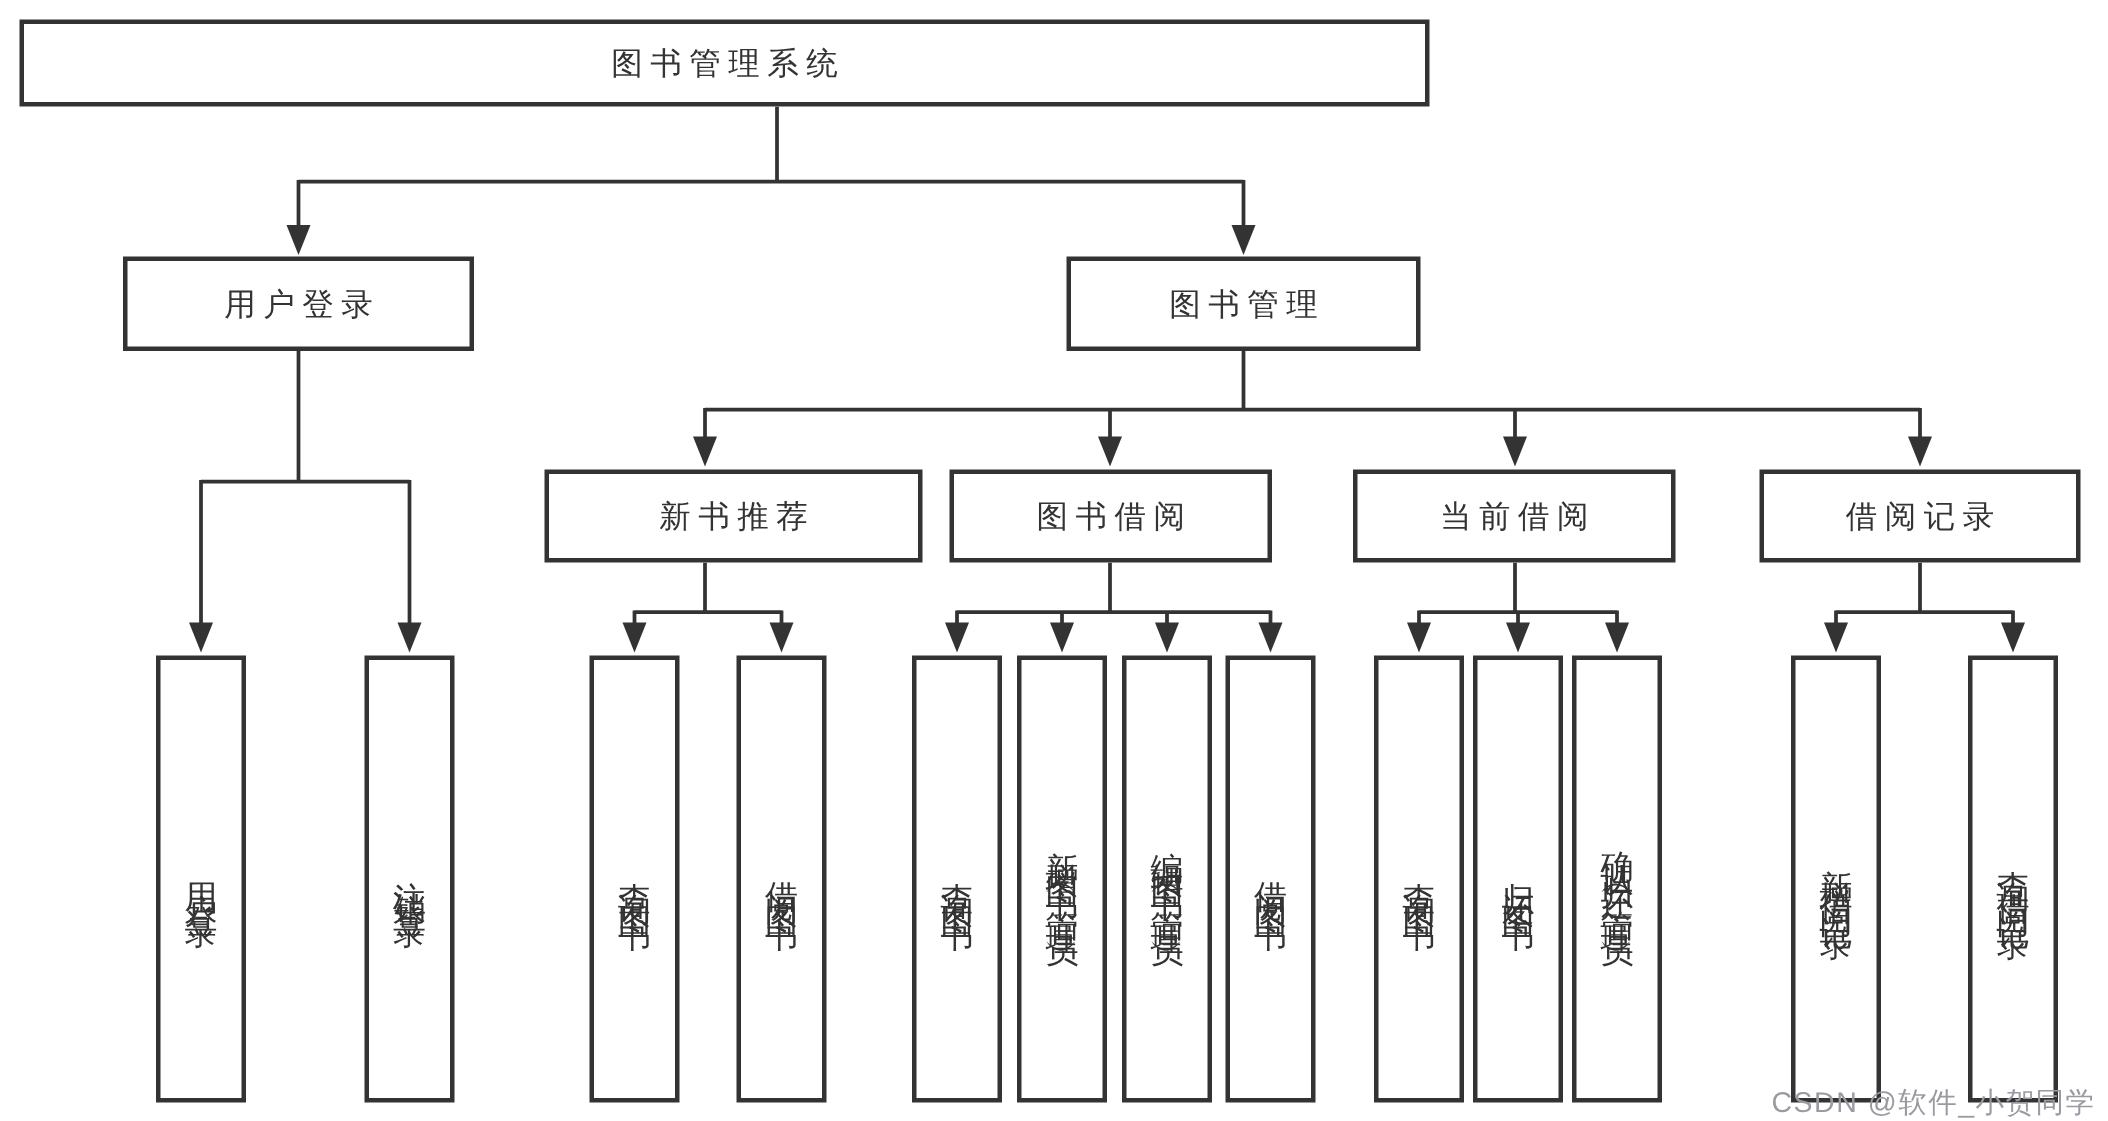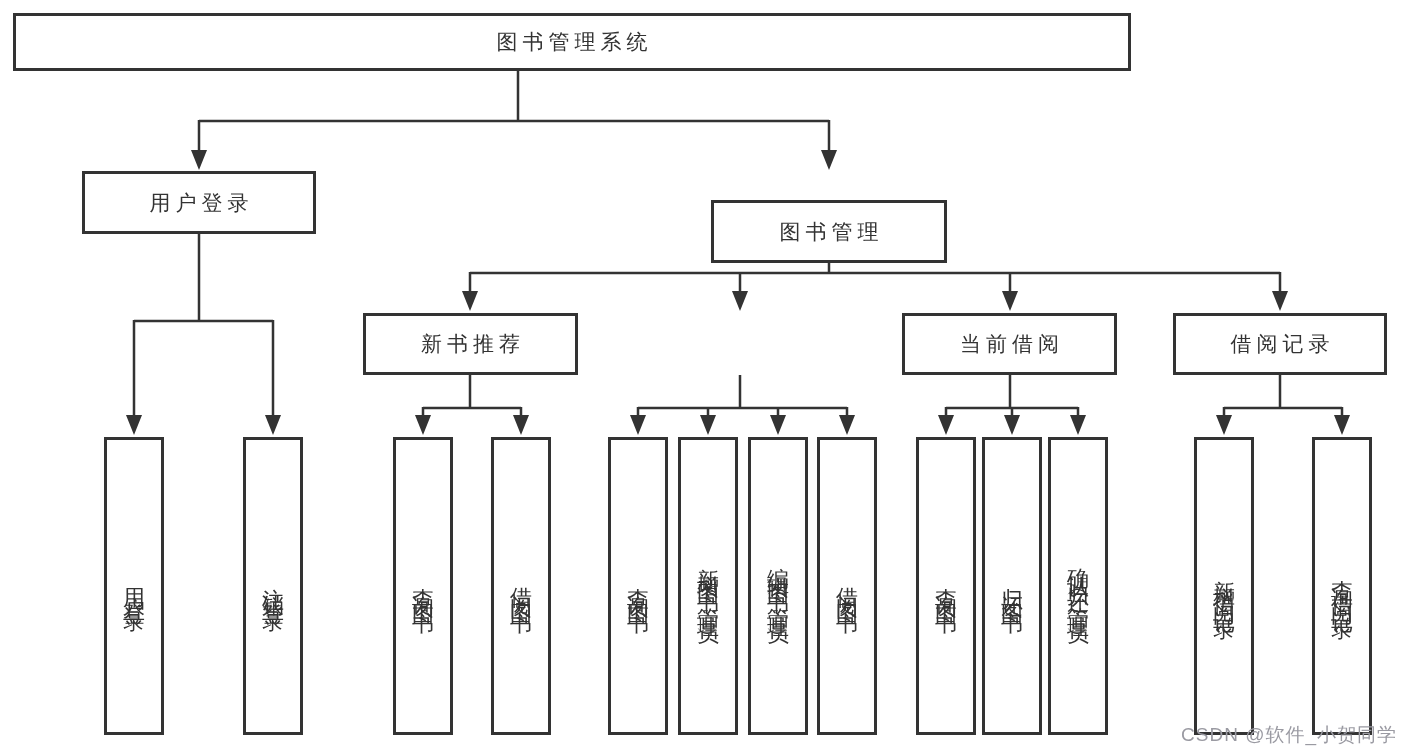--- a/index.html
+++ b/index.html
@@ -121,26 +121,27 @@
       <polygon points="1070,415 1086,415 1078,435"></polygon>
     </g>
 
     <g>
       <path d="M1280 375 V408 M1224 408 H1342 M1224 407 V417 M1342 407 V417"></path>
       <polygon points="1216,415 1232,415 1224,435"></polygon>
       <polygon points="1334,415 1350,415 1342,435"></polygon>
     </g>
   </svg>
 
-  <div class="node" style="left:13px; top:13px; width:1118px; height:58px;">图书管理系统</div>
+  <div class="node" style="left:13px; top:13px; width:940px; height:58px;">图书管理系统</div>
 
   <div class="node" style="left:82px; top:171px; width:234px; height:63px;">用户登录</div>
-  <div class="node" style="left:711px; top:171px; width:236px; height:63px;margin-top:29px;">图书管理</div>
+  <div class="node" style="left:711px; top:171px; width:236px; height:63px;">图书管理</div>
 
-  <div class="node" style="left:363px; top:313px; width:215px; height:62px;">新书推荐</div>
+  <div class="node" style="left:363px; top:313px; width:252px; height:62px;">新书推荐</div>
+  <div class="node" style="left:633px; top:313px; width:215px; height:62px;">图书借阅</div>
   <div class="node" style="left:902px; top:313px; width:215px; height:62px;text-align:right;">当前借阅</div>
   <div class="node" style="left:1173px; top:313px; width:214px; height:62px;">借阅记录</div>
 
   <div class="leaf" style="left:104px; top:437px; width:60px; height:298px;">
     <span class="vtext">用户登录</span>
   </div>
   <div class="leaf" style="left:243px; top:437px; width:60px; height:298px;">
     <span class="vtext">注销登录</span>
   </div>
 

